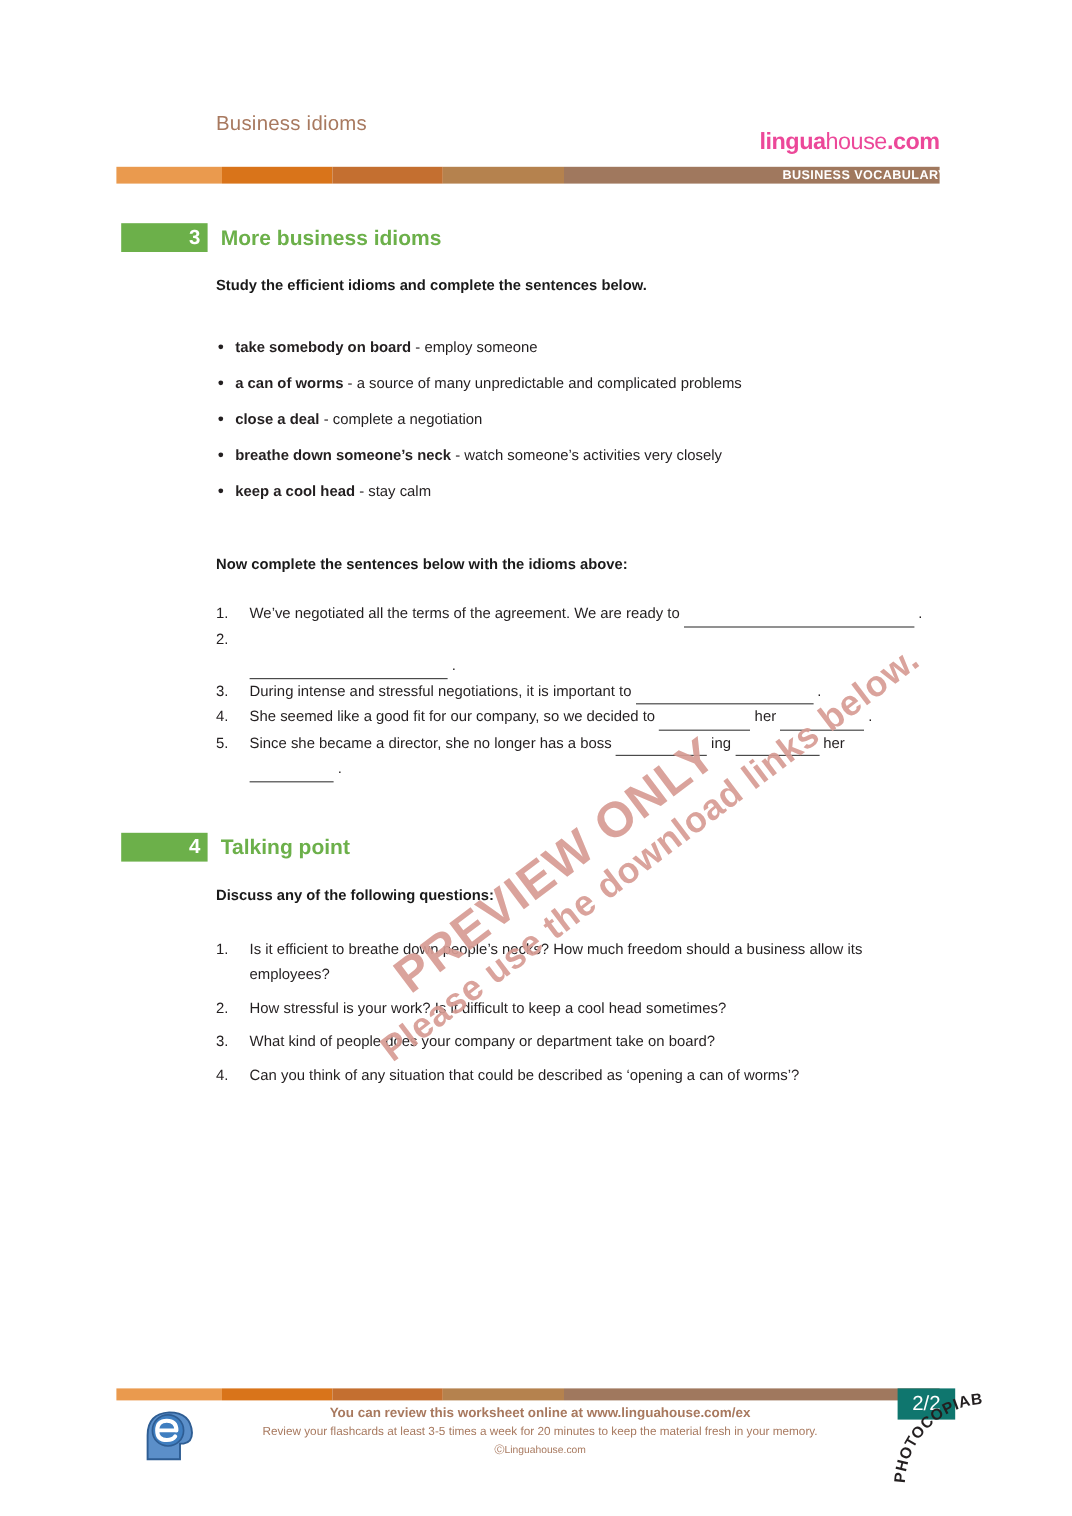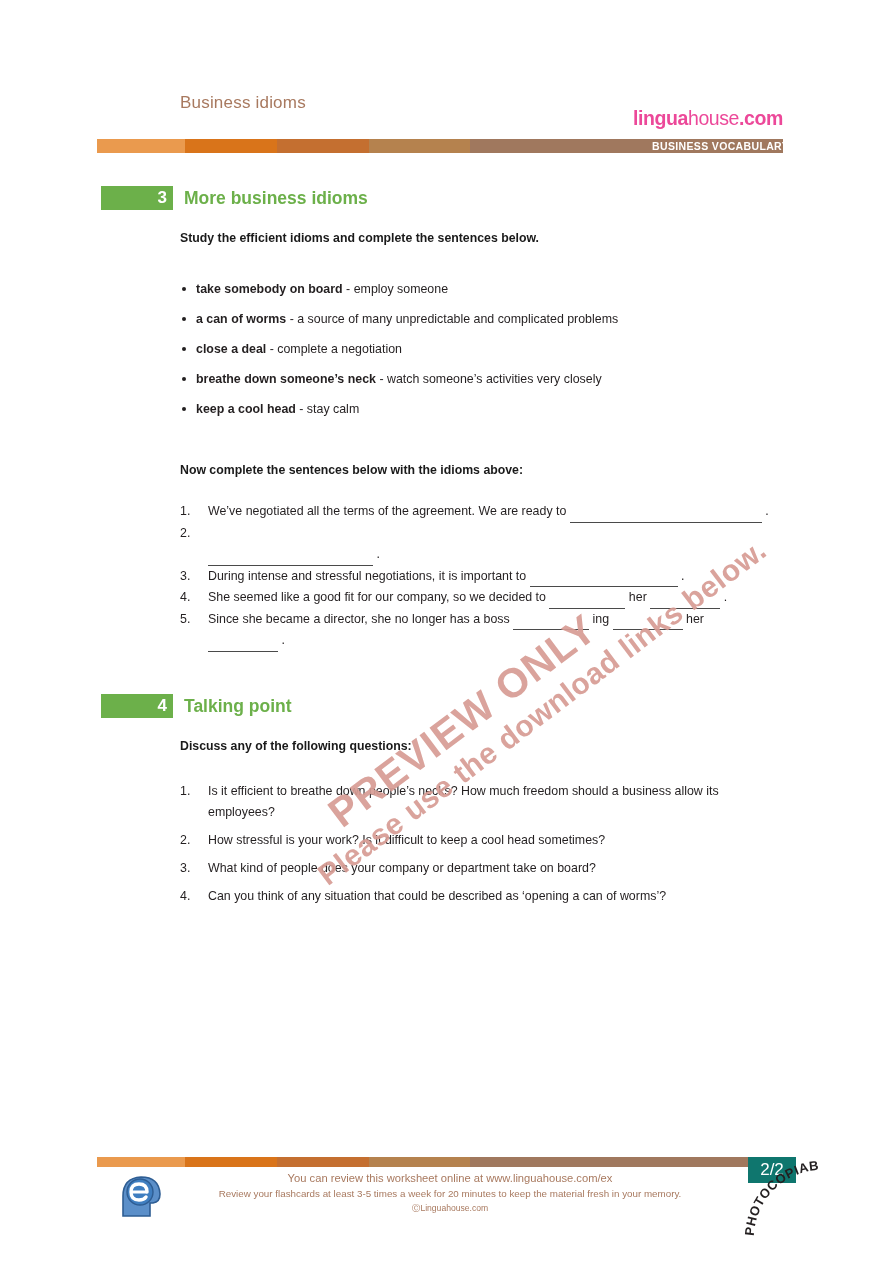--- a/index.html
+++ b/index.html
@@ -239,21 +239,21 @@
   }
 
   .foot-text {
     position: absolute;
     left: 190px;
     top: 1170px;
     width: 520px;
     text-align: center;
     color: #a8795f;
   }
-  .foot-l1 { font-size: 11.2px; font-weight: normal; line-height: 16px; }
+  .foot-l1 { font-size: 11.2px; font-weight: bold; line-height: 16px; }
   .foot-l2 { font-size: 9.8px; line-height: 15px; }
   .foot-l3 { font-size: 8.6px; line-height: 15px; }
 
   .foot-logo {
     position: absolute;
     left: 117px;
     top: 1172px;
     width: 48px;
     height: 46px;
   }

